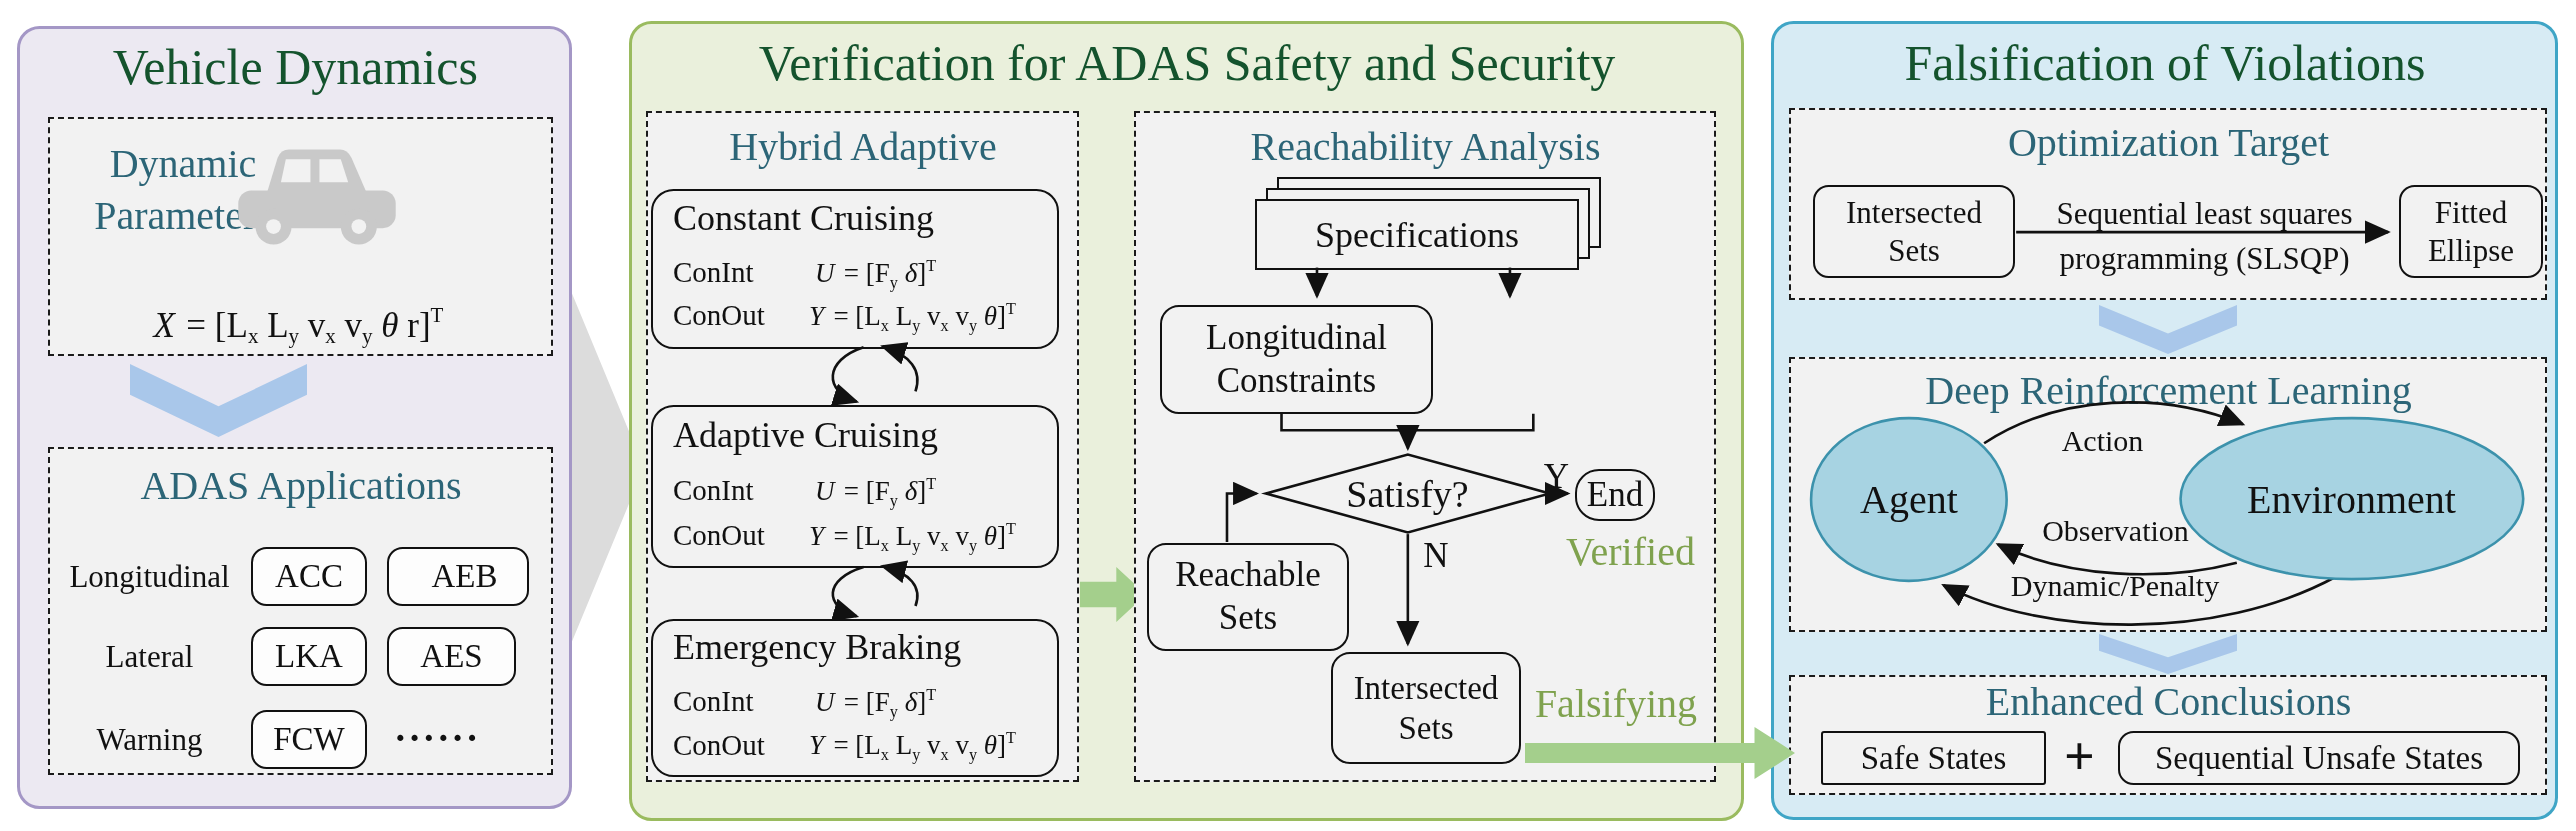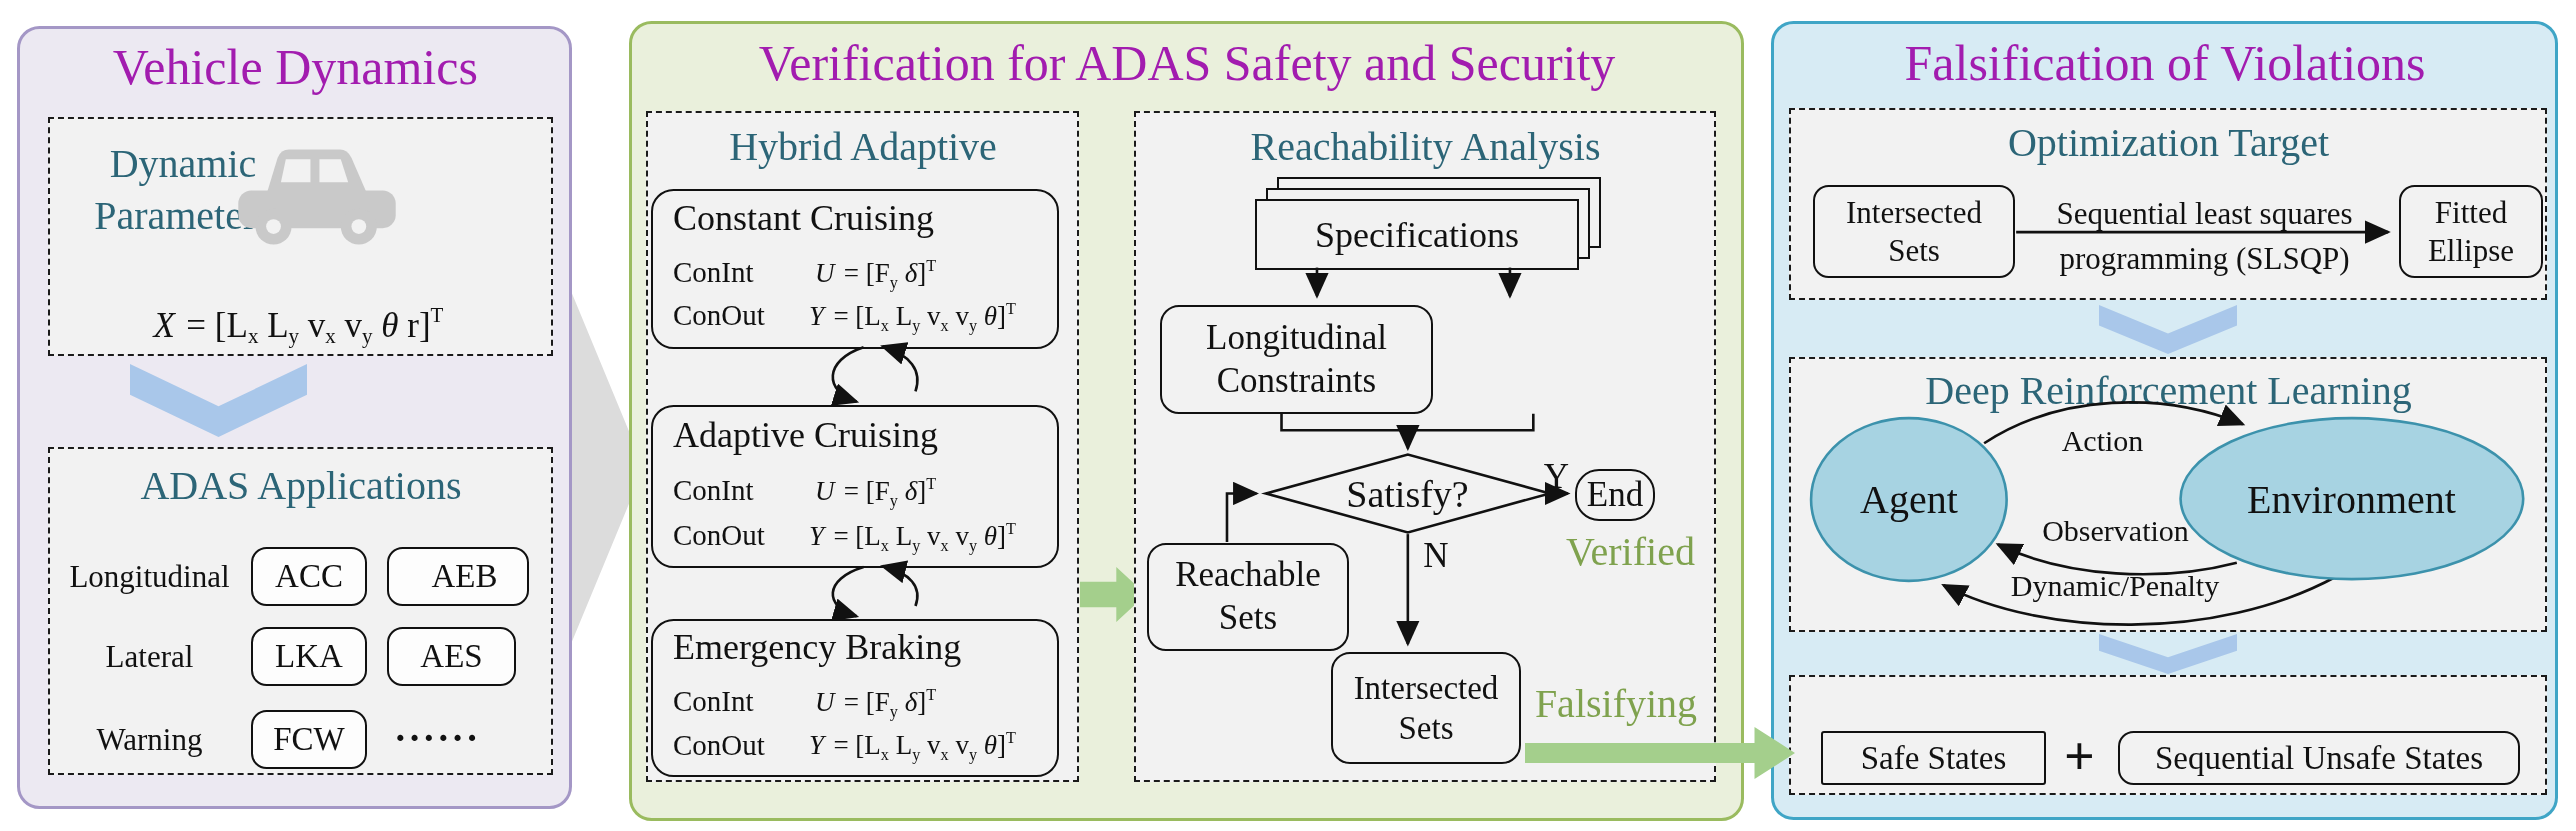--- a/index.html
+++ b/index.html
@@ -4,21 +4,21 @@
 <style>
   html,body{margin:0;padding:0;background:#fff;}
   .canvas{position:relative;width:2576px;height:832px;background:#fff;overflow:hidden;
           font-family:"Liberation Serif","DejaVu Serif",serif;color:#111;}
   .abs{position:absolute;}
   .panel{position:absolute;border-radius:22.5px;border:3.5px solid;}
   .p1{background:var(--panel1-bg);border-color:var(--panel1-border);}
   .p2{background:var(--panel2-bg);border-color:var(--panel2-border);}
   .p3{background:var(--panel3-bg);border-color:var(--panel3-border);}
   .dashed{position:absolute;background:var(--box-bg);border:2.6px dashed #1a1a1a;}
-  .big-title{position:absolute;text-align:center;font-size:50px;line-height:1.1;color:#a21caf;}
+  .big-title{position:absolute;text-align:center;font-size:50px;line-height:1.1;color:#14532d;}
   .sec-title{position:absolute;text-align:center;font-size:40px;color:var(--teal);}
   .rbox{position:absolute;background:var(--box-bg);border:2.6px solid #111;border-radius:19px;
         display:flex;align-items:center;justify-content:center;text-align:center;line-height:1.22;}
   .pill{position:absolute;background:var(--pill-bg);border:2.6px solid #111;border-radius:15.6px;
         display:flex;align-items:center;justify-content:center;font-size:33px;}
   .statebox{position:absolute;background:var(--box-bg);border:2.6px solid #111;border-radius:22.5px;}
   .sheet{position:absolute;background:var(--box-bg);border:2.6px solid #111;}
   .rowlabel{position:absolute;font-size:31px;text-align:center;}
   .olive{position:absolute;color:var(--olive);font-size:40px;text-align:center;}
   .chevron{position:absolute;background:var(--chevron-blue);
@@ -136,20 +136,21 @@
   <div class="rbox" style="left:2399px;top:185px;width:144px;height:93px;font-size:31px;border-radius:15.6px;padding:0 17.3px;box-sizing:border-box;">Fitted Ellipse</div>
 
   <div class="chevron" style="left:2099px;top:305px;width:138px;height:49px;"></div>
 
   <div class="dashed" style="left:1789px;top:357px;width:754px;height:271px;"></div>
   <div class="sec-title" style="left:1789px;top:367px;width:759px;">Deep Reinforcement Learning</div>
 
   <div class="chevron" style="left:2099px;top:634px;width:138px;height:40px;"></div>
 
   <div class="dashed" style="left:1789px;top:675px;width:754px;height:116px;"></div>
+  <div class="sec-title" style="left:1789px;top:678px;width:759px;">Enhanced Conclusions</div>
   <div class="rbox" style="left:1821px;top:731px;width:221px;height:50px;font-size:33px;border-radius:3px;">Safe States</div>
   <div class="lbl" style="left:2049px;top:725px;width:61px;font-size:54px;font-weight:bold;">+</div>
   <div class="rbox" style="left:2118px;top:731px;width:398px;height:50px;font-size:33px;border-radius:15.6px;">Sequential Unsafe States</div>
 
   <svg class="overlay" width="2576" height="832" viewBox="0 0 2977 961">
     <defs>
       <marker id="ah" markerWidth="11" markerHeight="9" refX="9" refY="4.5" orient="auto">
         <path d="M0,0 L10,4.5 L0,9 z" fill="#111"></path>
       </marker>
     </defs>

